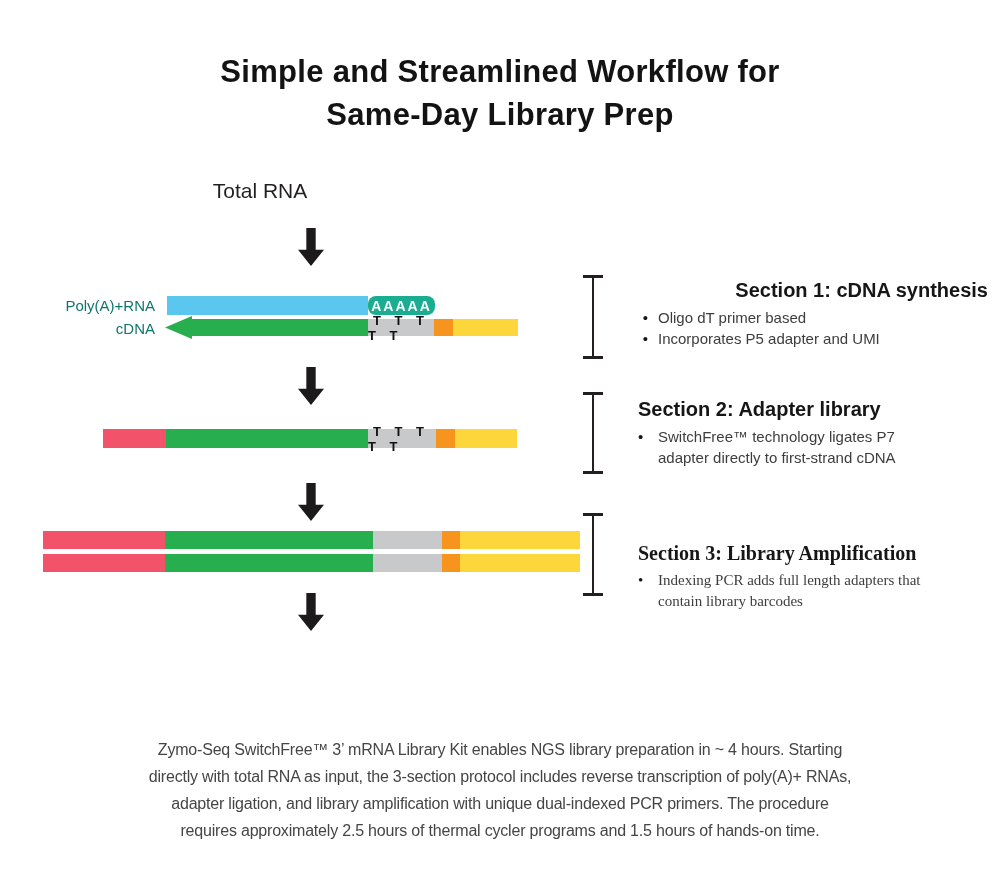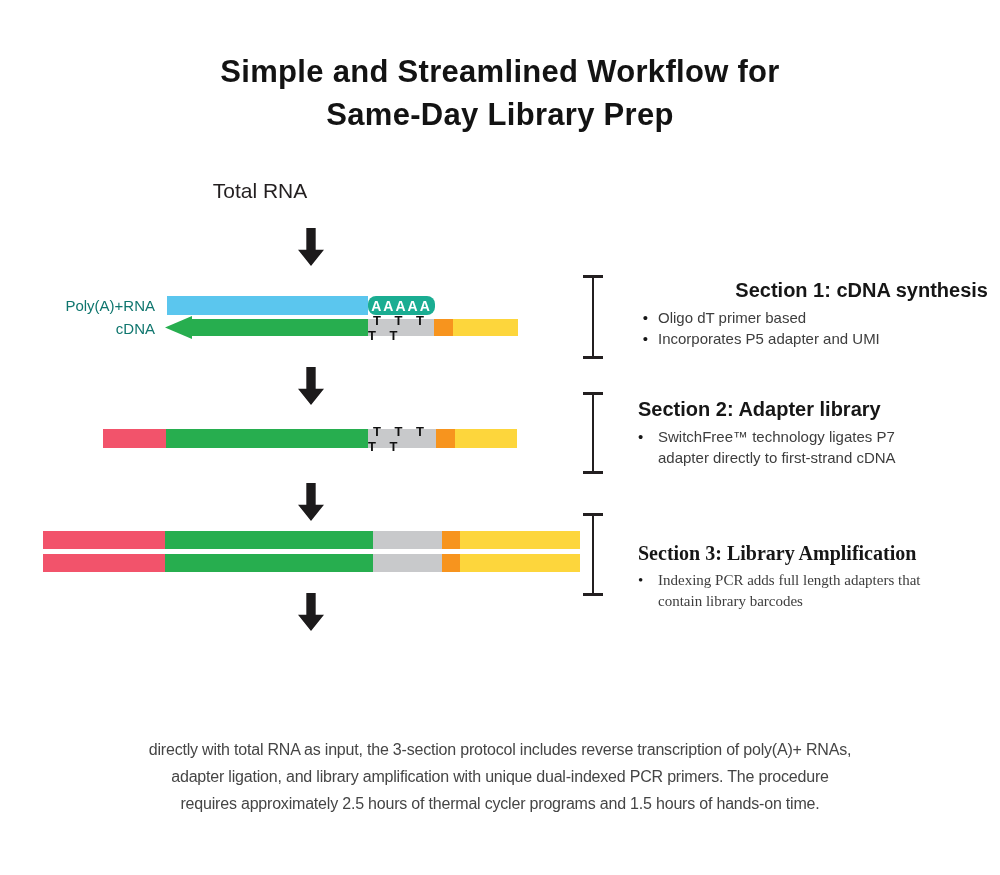--- a/index.html
+++ b/index.html
@@ -167,18 +167,19 @@
         <span>Indexing PCR adds full length adapters that</span>
       </div>
       <div class="bullet-row cont">
         <span>contain library barcodes</span>
       </div>
     </div>
   </div>
 
 
   <div class="abs footer">
+    <div>Zymo-Seq SwitchFree™ 3’ mRNA Library Kit enables NGS library preparation in ~ 4 hours. Starting</div>
     <div>directly with total RNA as input, the 3-section protocol includes reverse transcription of poly(A)+ RNAs,</div>
     <div>adapter ligation, and library amplification with unique dual-indexed PCR primers. The procedure</div>
     <div>requires approximately 2.5 hours of thermal cycler programs and 1.5 hours of hands-on time.</div>
   </div>
 
 </div>
 
 </body></html>

